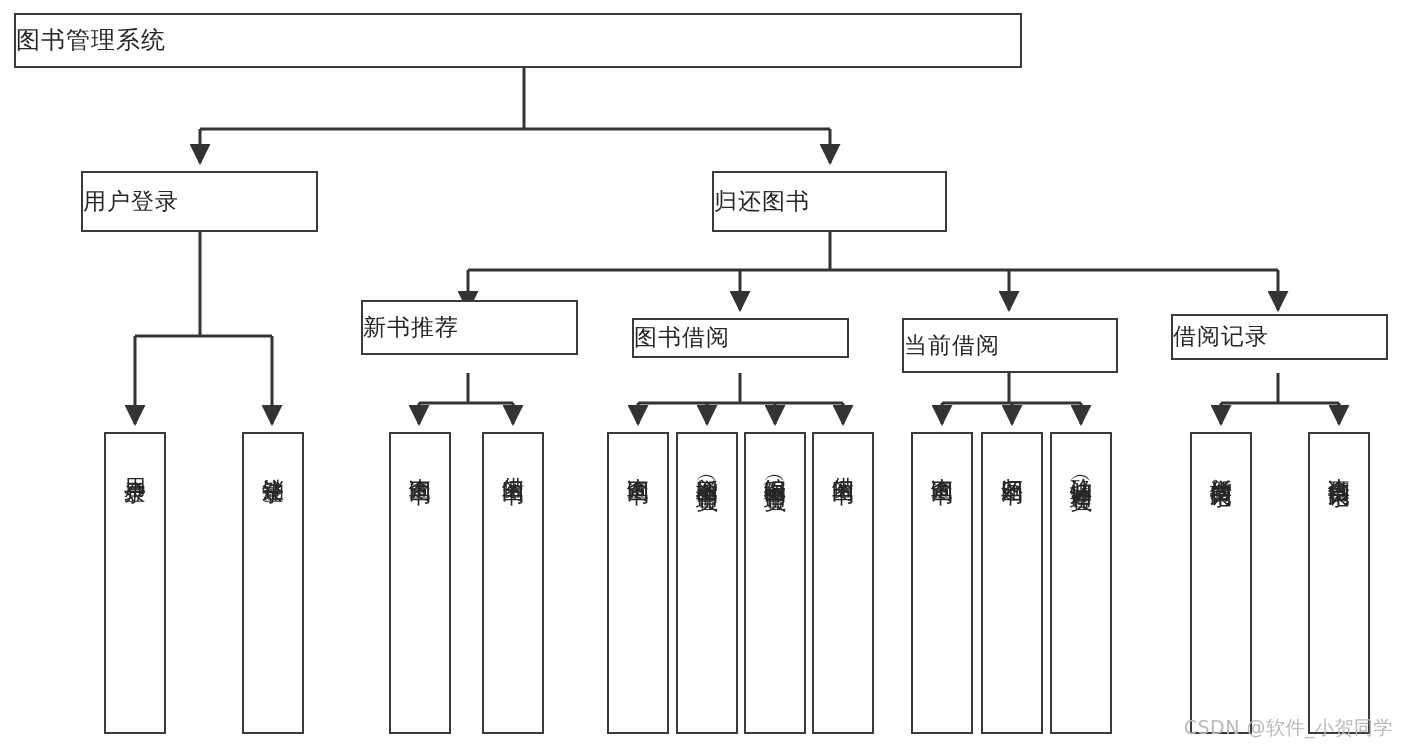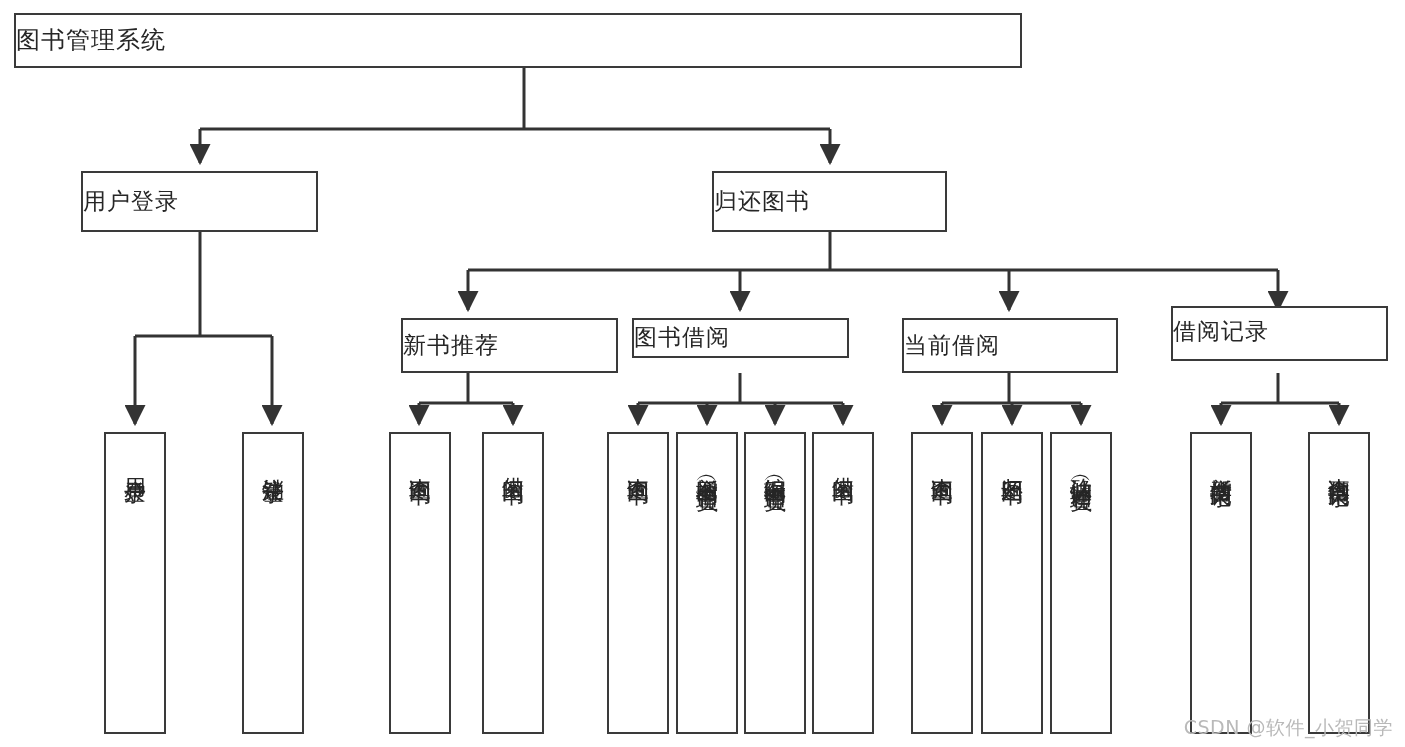--- a/index.html
+++ b/index.html
@@ -127,30 +127,30 @@
     <span>图书管理系统</span>
   </div>
 
   <div class="node node-horizontal" style="left:81px; top:171px; width:237px; height:61px;">
     <span>用户登录</span>
   </div>
   <div class="node node-horizontal" style="left:712px; top:171px; width:235px; height:61px;">
     <span>归还图书</span>
   </div>
 
-  <div class="node node-horizontal" style="left:361px; top:318px; width:217px; height:55px;margin-left:40px;">
+  <div class="node node-horizontal" style="left:361px; top:300px; width:217px; height:55px;">
     <span>新书推荐</span>
   </div>
   <div class="node node-horizontal" style="left:632px; top:318px; width:217px; height:40px;">
     <span>图书借阅</span>
   </div>
   <div class="node node-horizontal" style="left:902px; top:318px; width:216px; height:55px;">
     <span>当前借阅</span>
   </div>
-  <div class="node node-horizontal" style="left:1171px; top:306px; width:217px; height:55px;font-family:Liberation Mono, monospace;">
+  <div class="node node-horizontal" style="left:1171px; top:314px; width:217px; height:46px;">
     <span>借阅记录</span>
   </div>
 
   <div class="node node-leaf" style="left:104px; top:432px; width:62px; height:302px;">
     <span class="vtext">用户登录</span>
   </div>
   <div class="node node-leaf" style="left:242px; top:432px; width:62px; height:302px;">
     <span class="vtext">注销登录</span>
   </div>
   <div class="node node-leaf" style="left:389px; top:432px; width:62px; height:302px;">

